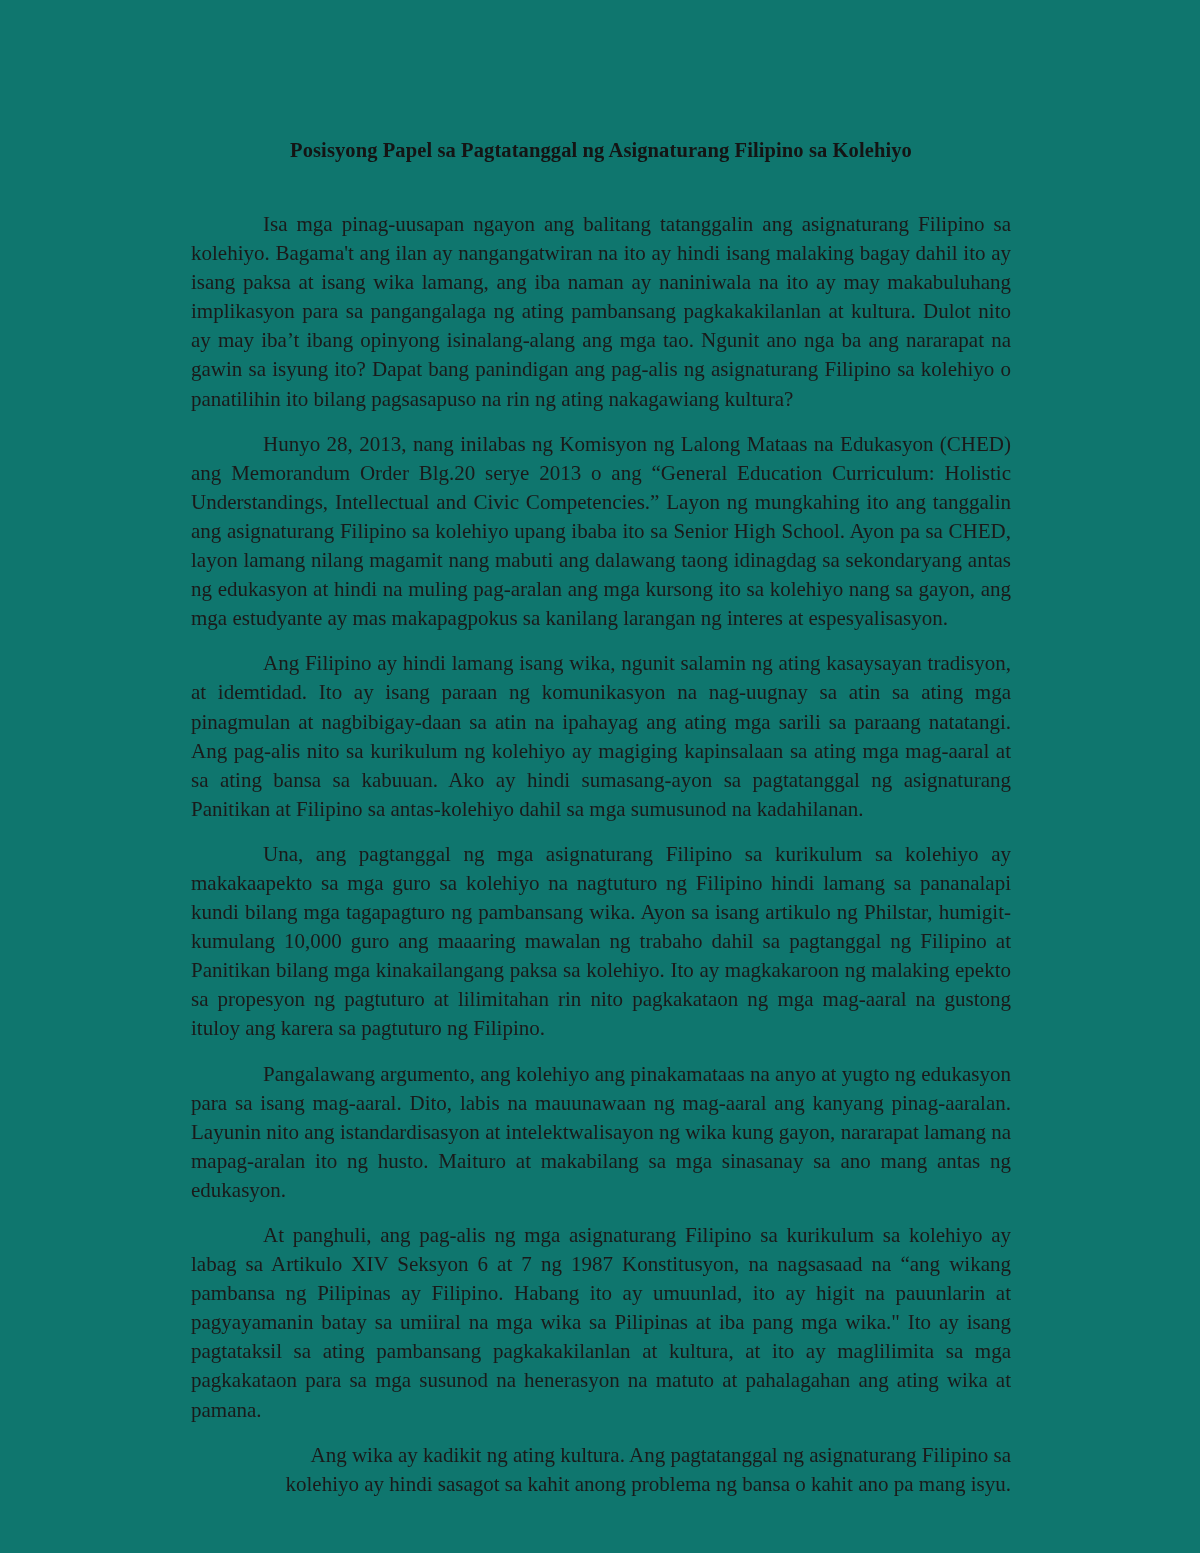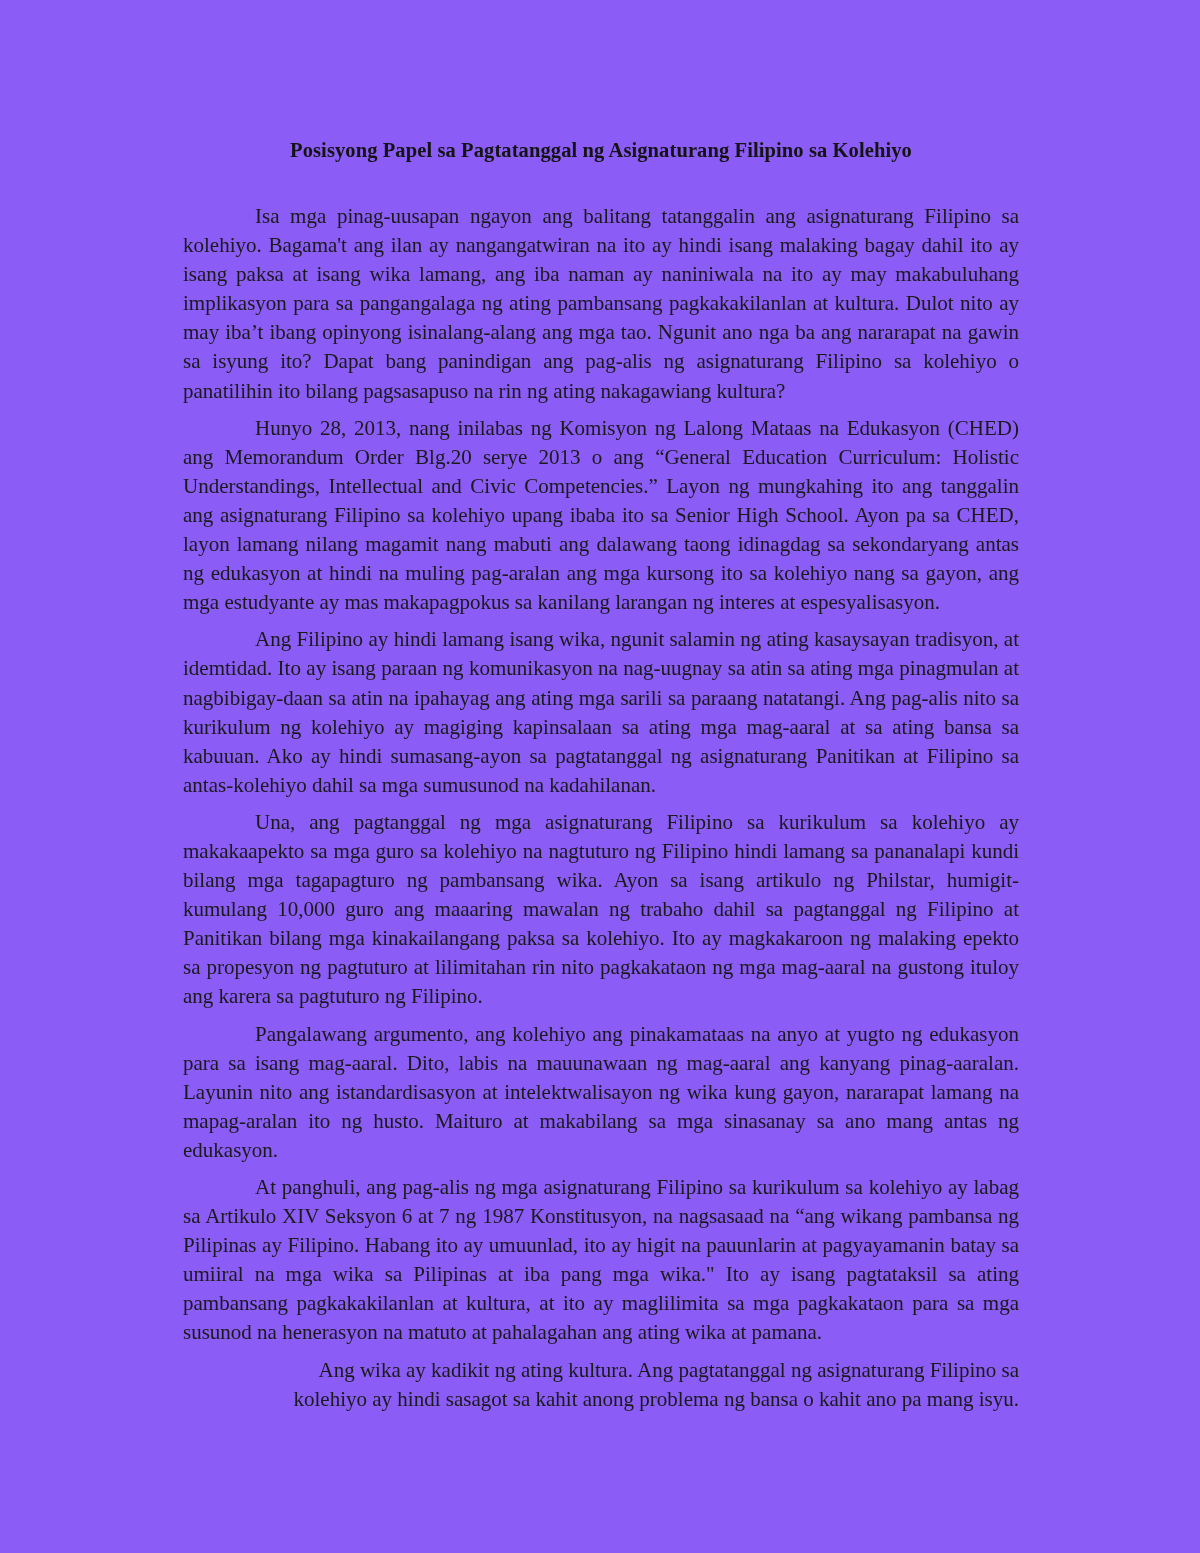--- a/index.html
+++ b/index.html
@@ -12,21 +12,21 @@
     height: 1553px;
     font-family: "Liberation Serif", "DejaVu Serif", serif;
     color: #1a1a1a;
     overflow: hidden;
   }
 
   .page {
     position: relative;
     width: 1200px;
     height: 1553px;
-    background: #8b5cf6;
+    background: #0f766e;
     box-sizing: border-box;
   }
 
   .content {
     position: absolute;
     left: 175px;
     top: 136px;
     width: 852px;
   }
 
@@ -38,21 +38,21 @@
     line-height: 28px;
     margin: 0;
     color: #141414;
   }
 
   .title-gap {
     height: 30px;
   }
 
   .body-text p {
-    margin: 8px;
+    margin: 16px;
     font-size: 21px;
     line-height: 29.1px;
     text-align: justify;
     text-justify: inter-word;
     text-indent: 72px;
     color: #1a1a1a;
     -webkit-hyphens: none;
     hyphens: none;
   }
 

